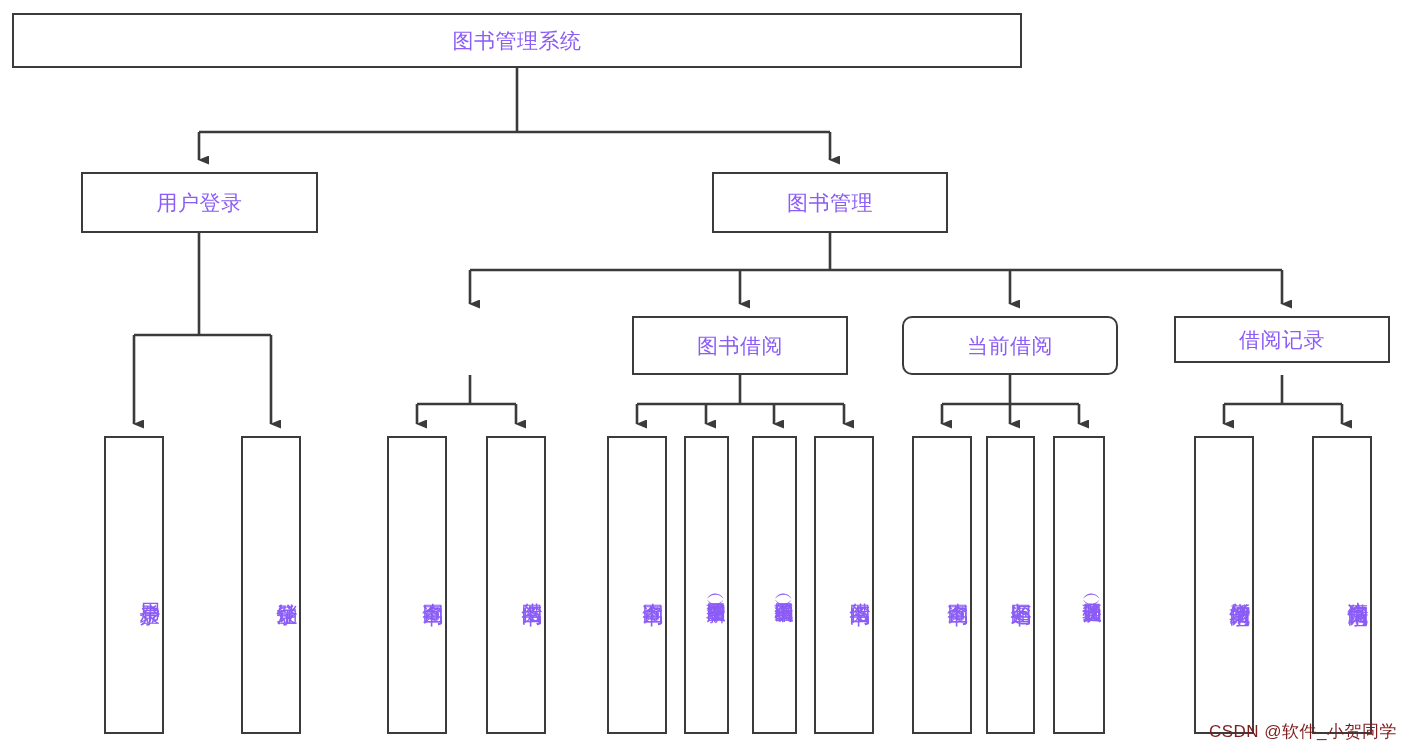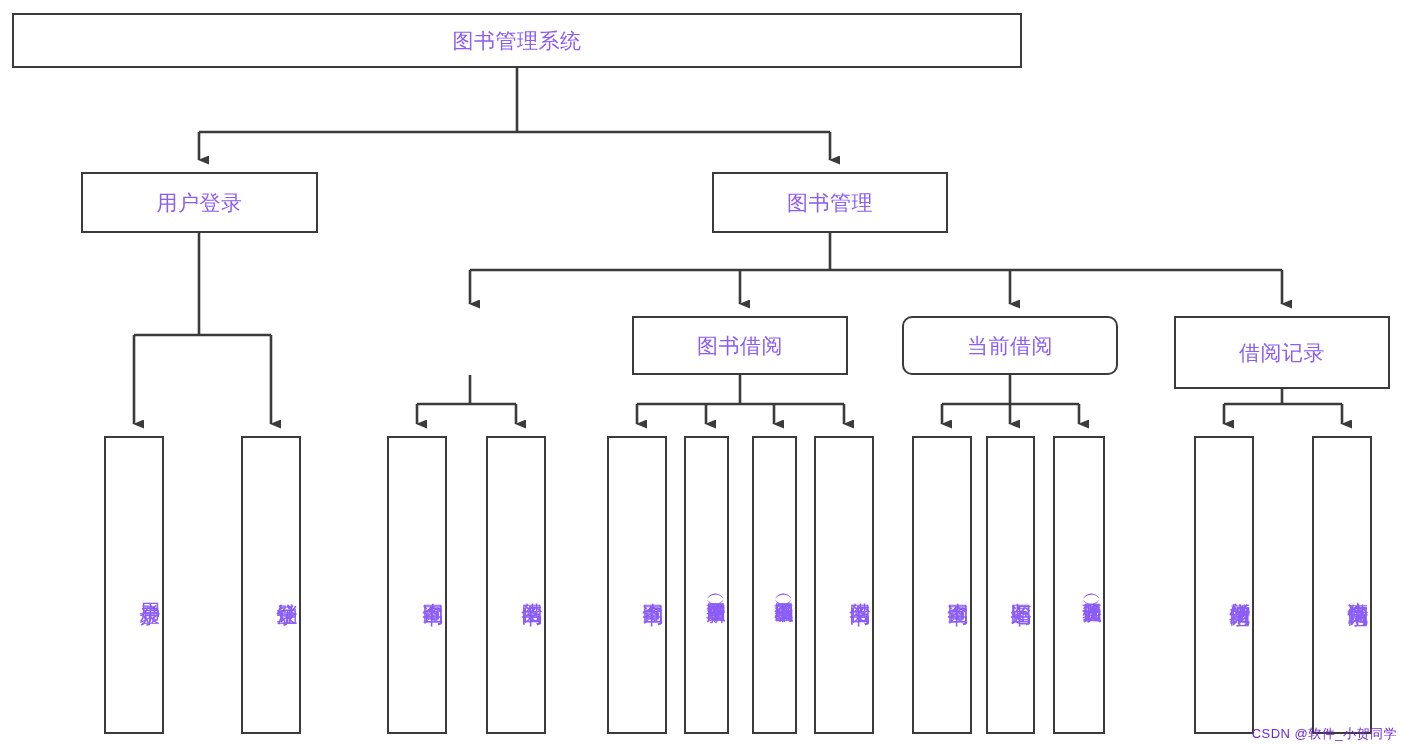--- a/index.html
+++ b/index.html
@@ -52,22 +52,22 @@
     justify-content: center;
   }
   .node-v.narrow {
     font-size: 19px;
     letter-spacing: 0px;
   }
   #watermark {
     position: absolute;
     right: 8px;
     bottom: 4px;
-    font-size: 13px;
-    color: #6d28d9;
+    font-size: 17px;
+    color: #7f1d1d;
     white-space: nowrap;
     letter-spacing: 0.5px;
   }
 </style>
 </head>
 <body>
 
 <div id="diagram-root">
 
   <svg id="edges-layer" width="1405" height="747" viewBox="0 0 1405 747">
@@ -130,21 +130,21 @@
   <div class="node node-h" style="left:712px; top:172px; width:236px; height:61px;">
     <span>图书管理</span>
   </div>
 
   <div class="node node-h" style="left:632px; top:316px; width:216px; height:59px;">
     <span>图书借阅</span>
   </div>
   <div class="node node-h" style="left:902px; top:316px; width:216px; height:59px;border-radius:10px;">
     <span>当前借阅</span>
   </div>
-  <div class="node node-h" style="left:1174px; top:316px; width:216px; height:73px;">
+  <div class="node node-h" style="left:1174px; top:316px; width:216px; height:47px;">
     <span>借阅记录</span>
   </div>
 
   <div class="node node-v" style="left:104px; top:436px; width:60px; height:298px;">
     <span>用户登录</span>
   </div>
   <div class="node node-v" style="left:241px; top:436px; width:60px; height:298px;">
     <span>注销登录</span>
   </div>
 

